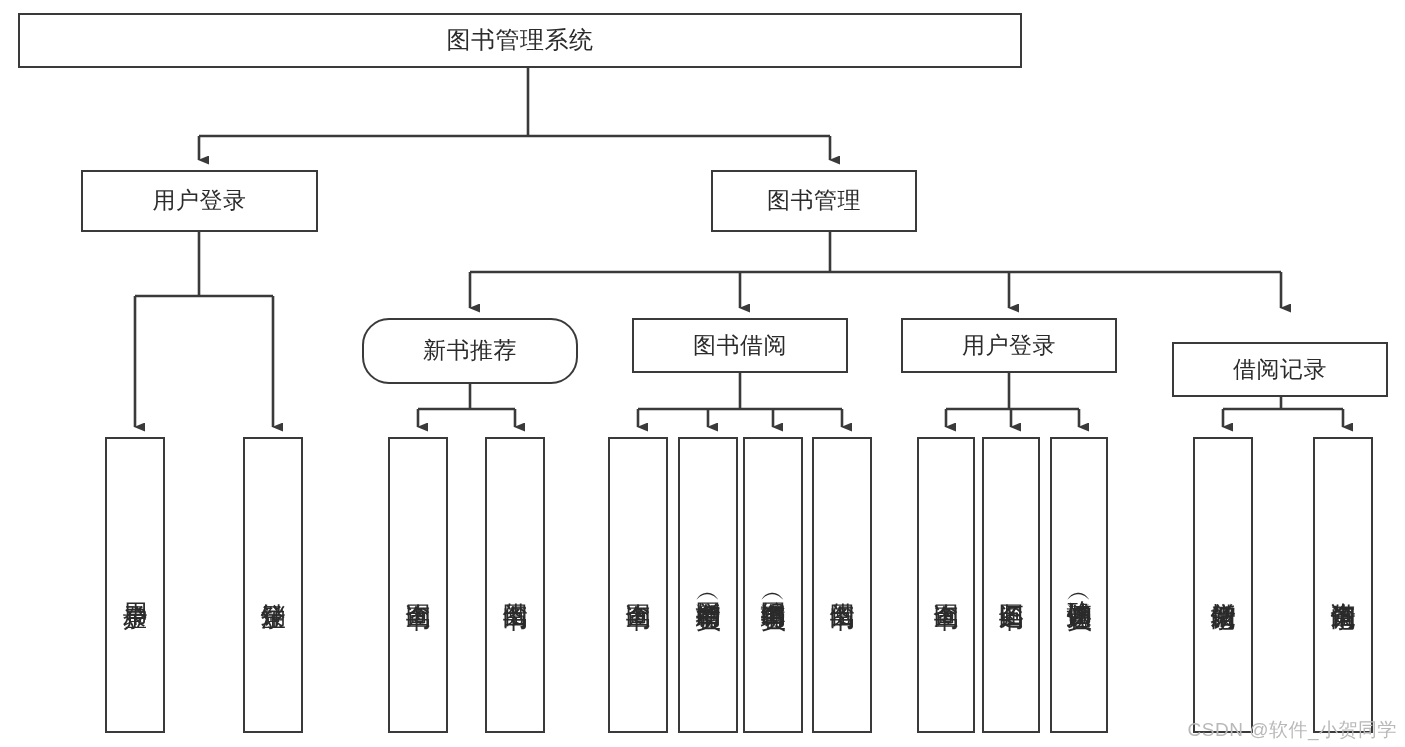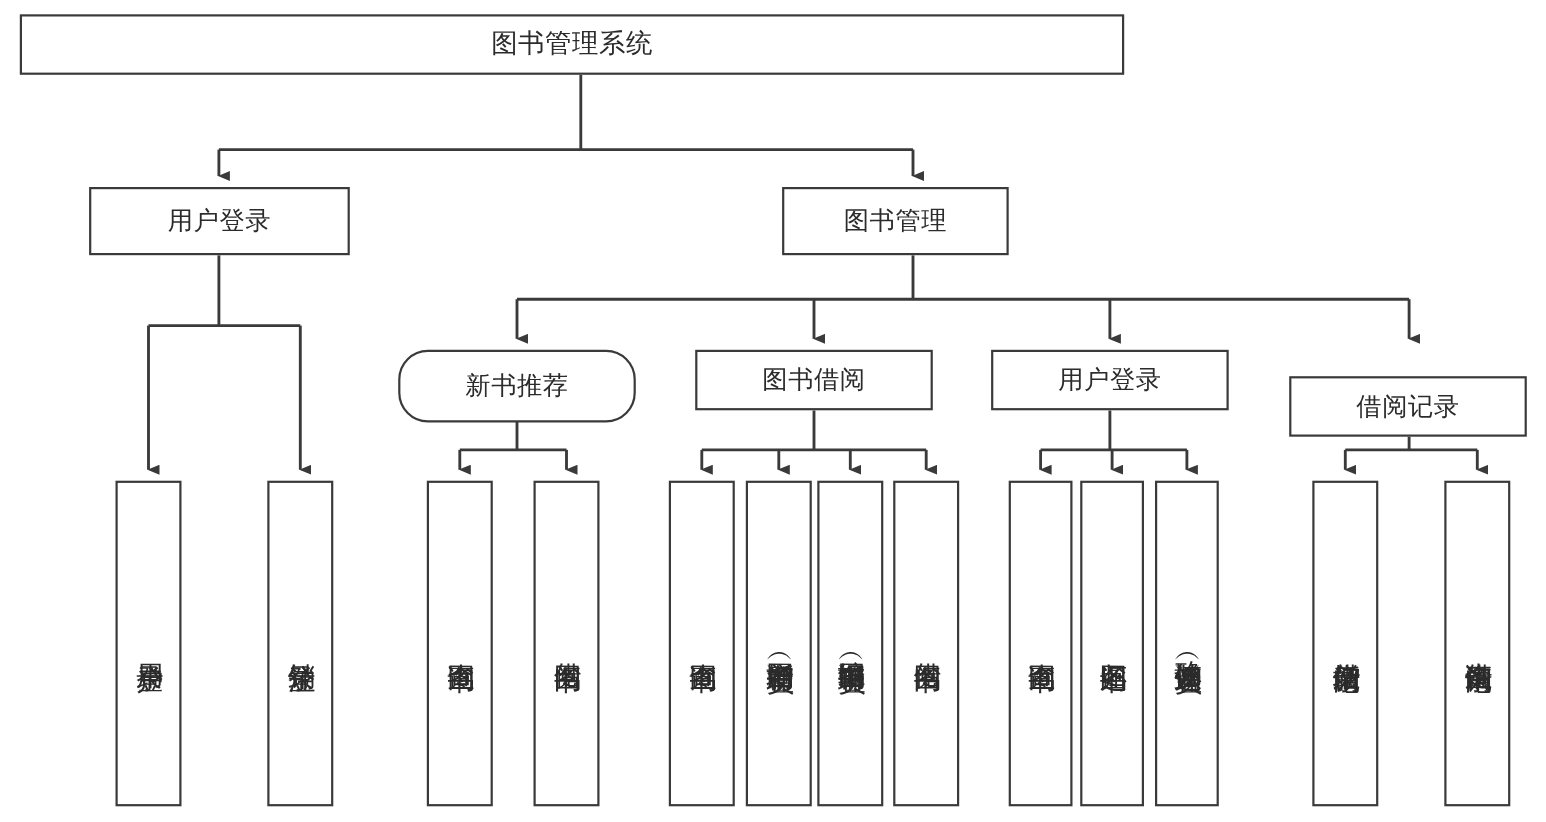--- a/index.html
+++ b/index.html
@@ -203,14 +203,15 @@
   </div>
 
   <div class="node vert" style="left:1193px; top:437px; width:60px; height:296px;">
     <span class="node-label">新增借阅记录</span>
   </div>
 
   <div class="node vert" style="left:1313px; top:437px; width:60px; height:296px;">
     <span class="node-label">查询借阅记录</span>
   </div>
 
+  <div id="watermark">CSDN @软件_小贺同学</div>
 
 </div>
 
 </body></html>

